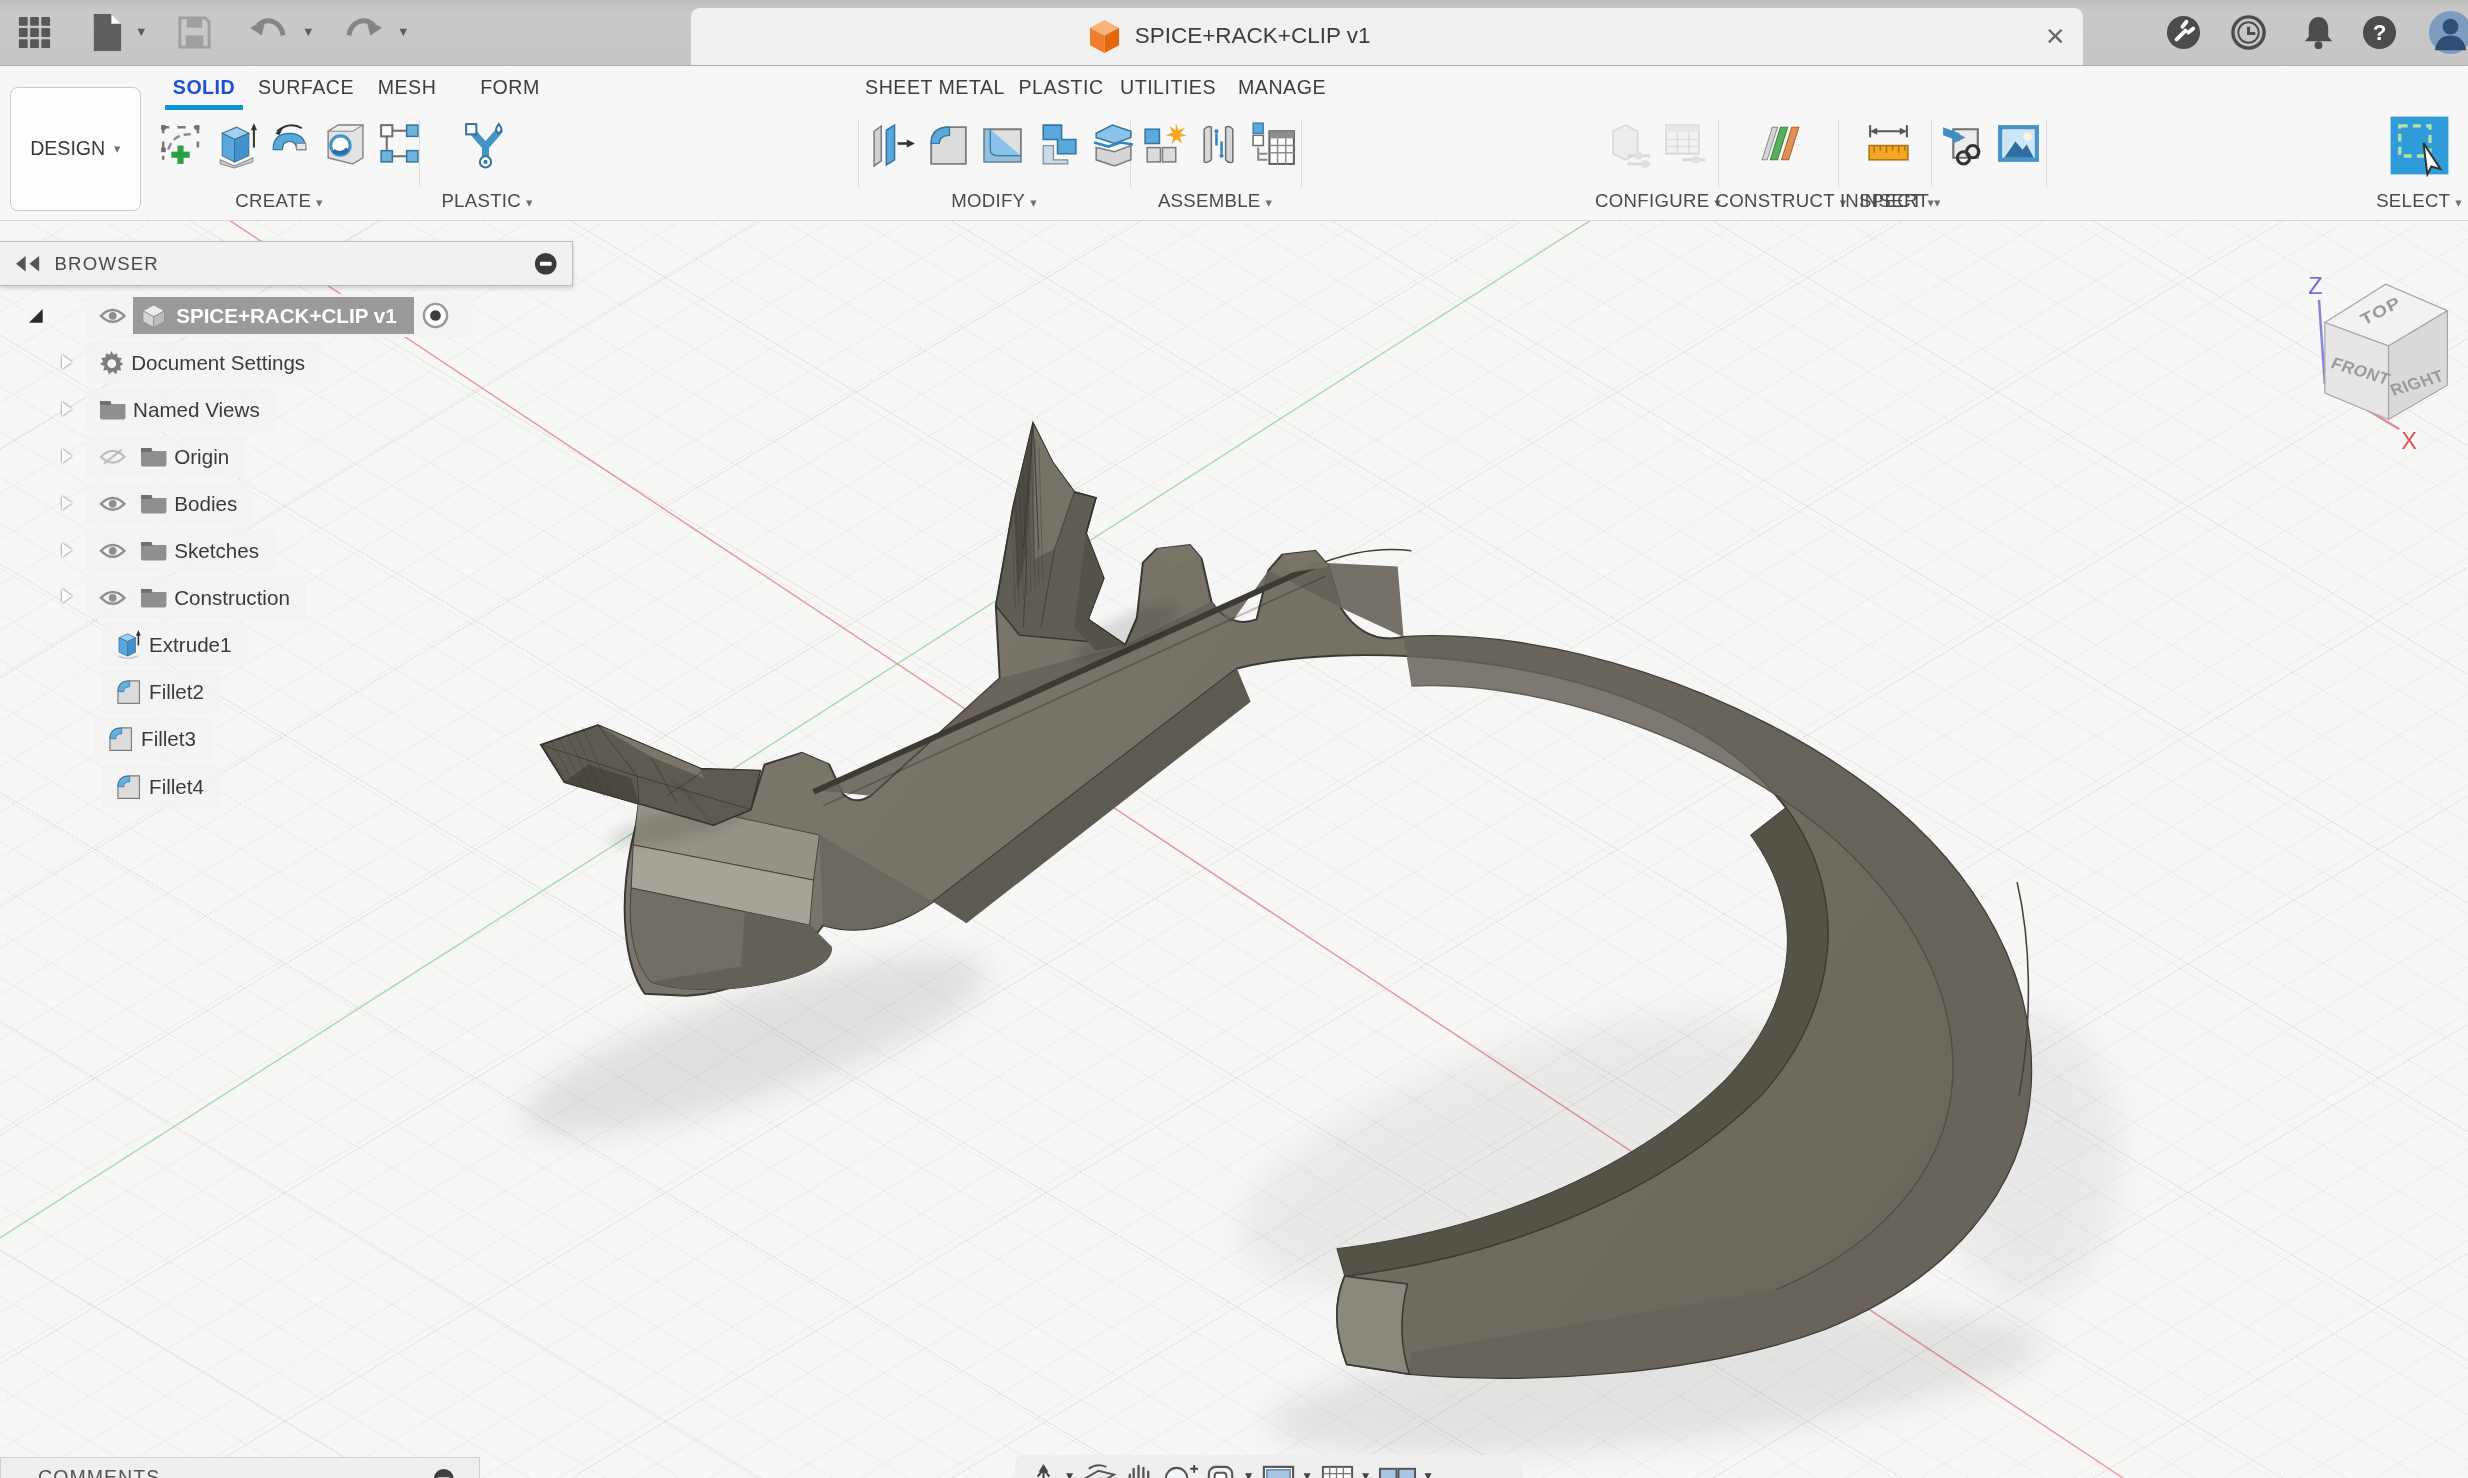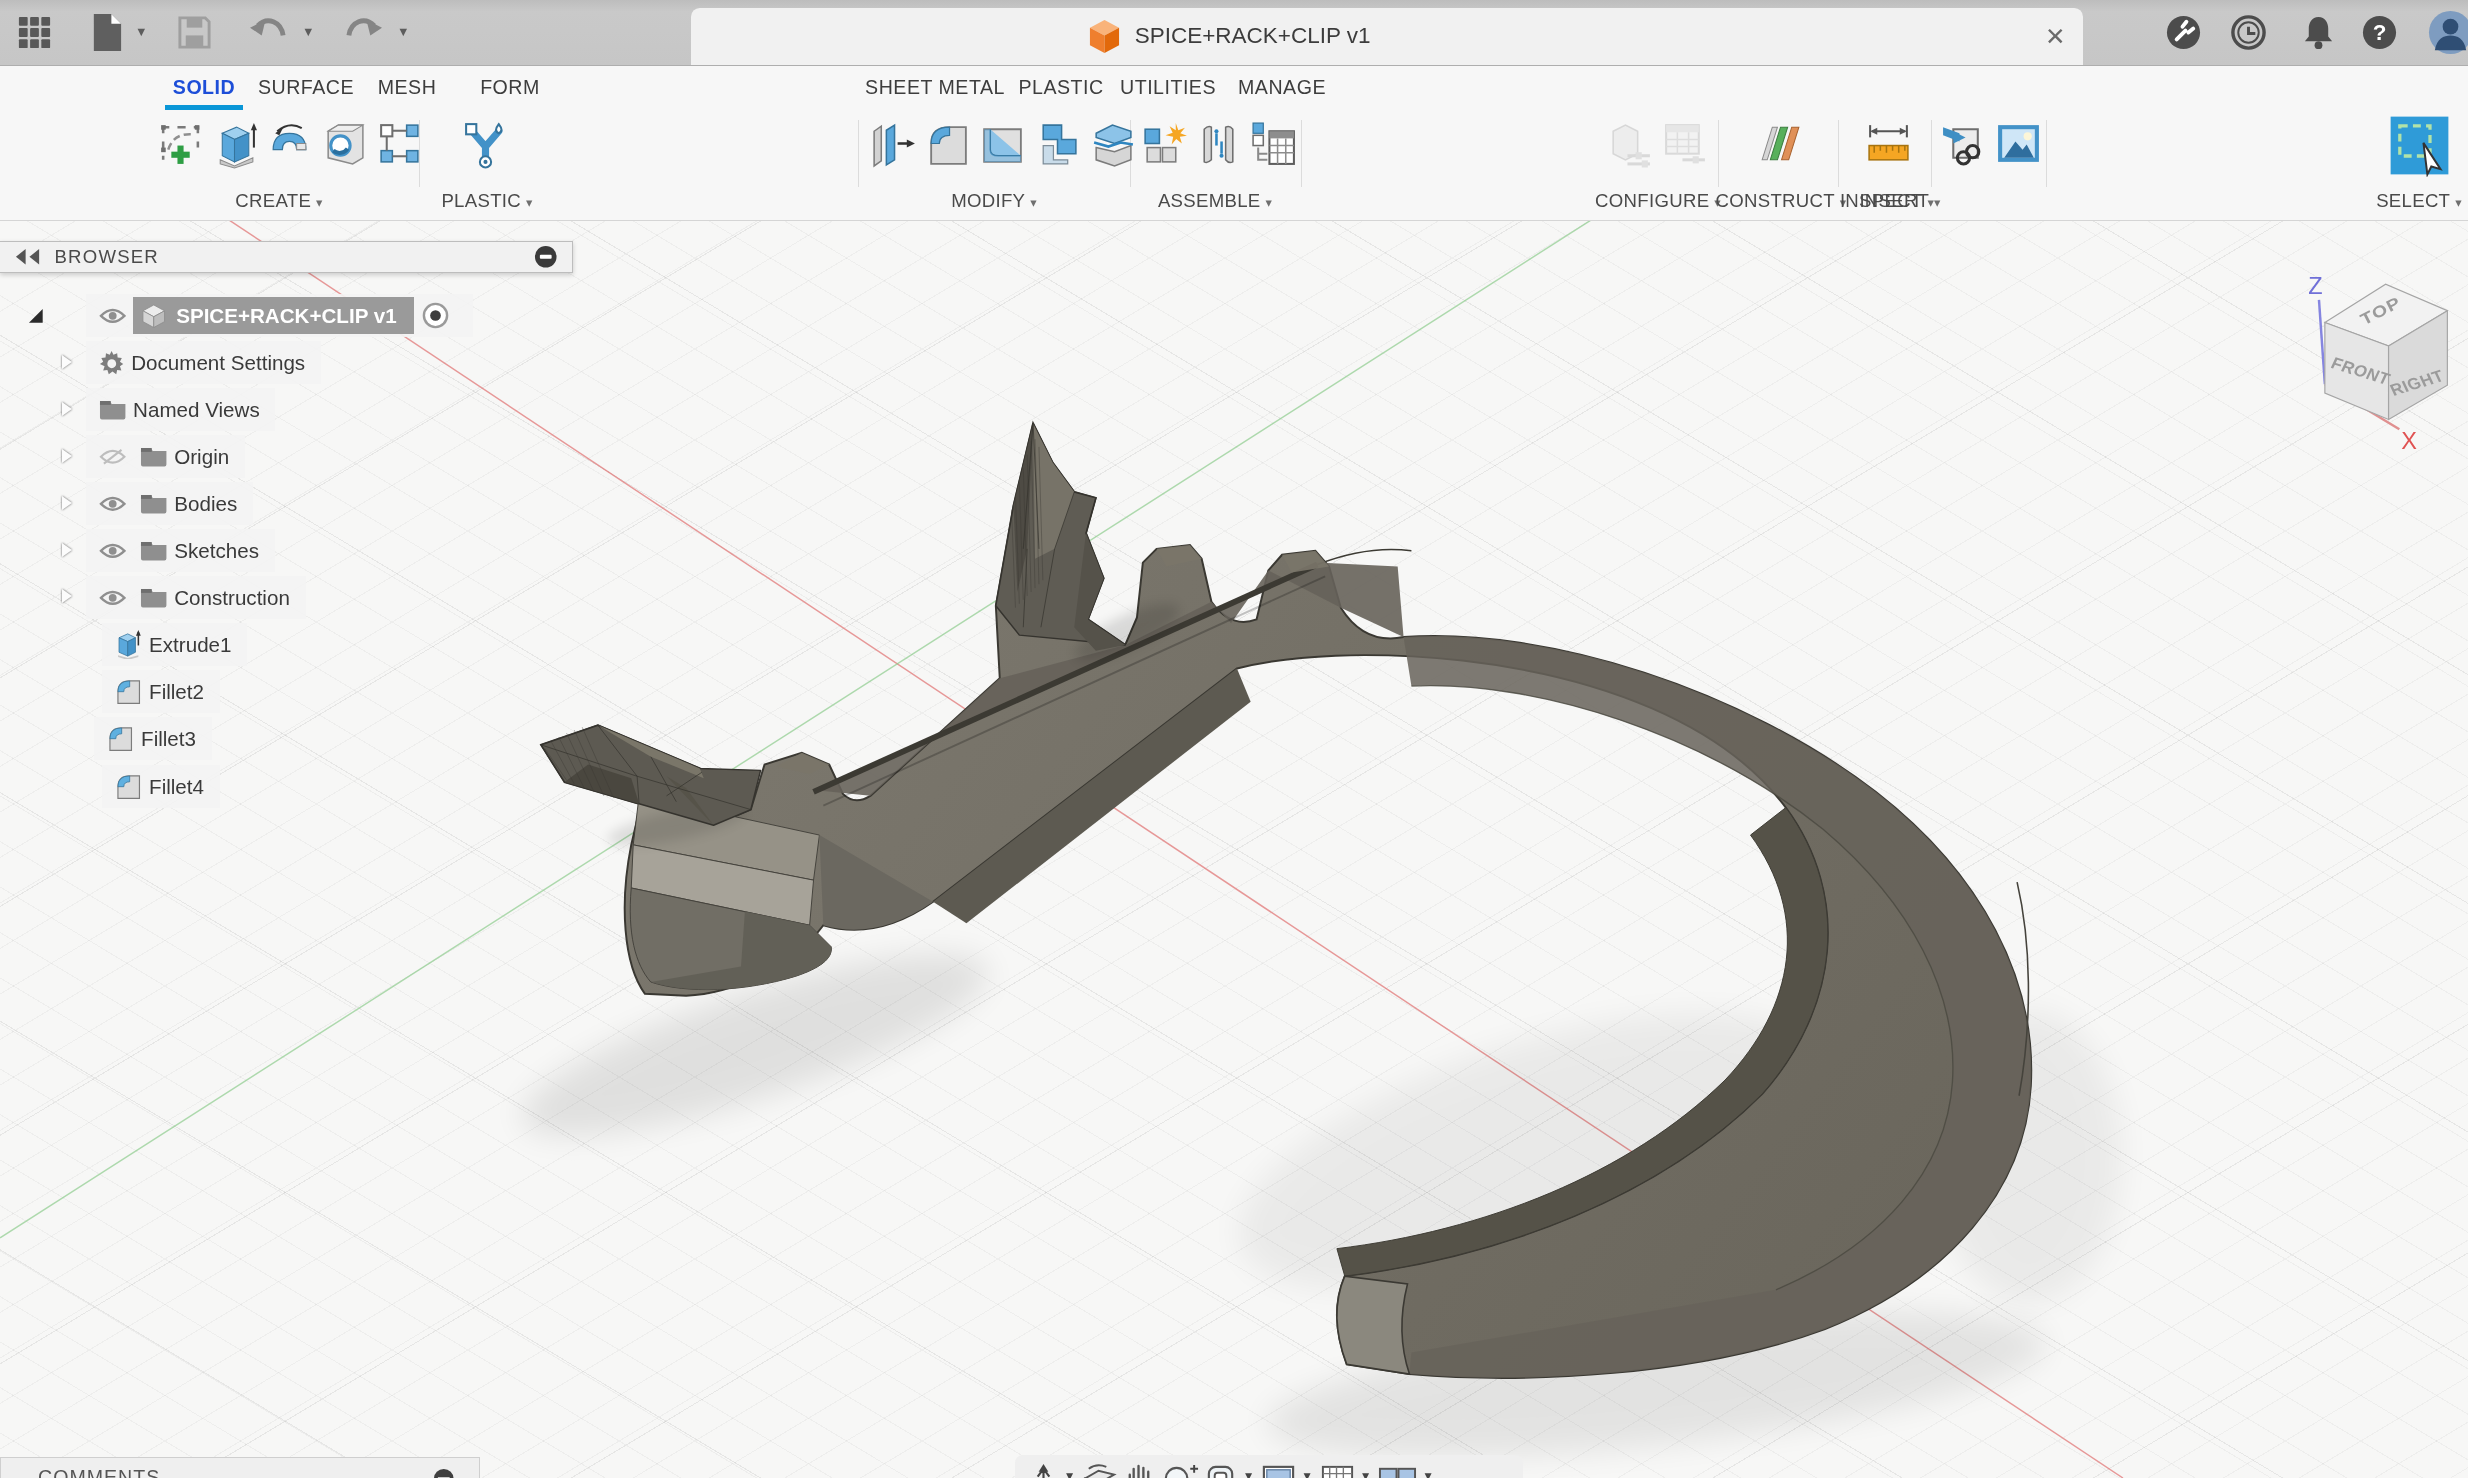--- a/index.html
+++ b/index.html
@@ -35,21 +35,21 @@
   #design-btn .caret-s{margin-left:8.8px;}
   
   #canvas{left:0;top:220px;width:2468px;height:1259px;background:#f7f7f6;z-index:0;
     background-image:
       repeating-linear-gradient(149deg,rgba(80,80,80,0.10) 0 1px,transparent 1px 196px),
       repeating-linear-gradient(31deg, rgba(80,80,80,0.10) 0 1px,transparent 1px 196px),
       repeating-linear-gradient(149deg,rgba(80,80,80,0.055) 0 1px,transparent 1px 39px),
       repeating-linear-gradient(31deg, rgba(80,80,80,0.055) 0 1px,transparent 1px 39px);}
   #scene{left:0;top:0;width:2468px;height:1478px;z-index:5;pointer-events:none;}
   
-  #browser-header{left:0;top:241px;width:573px;height:32px;background:#f1f1f1;border:1px solid #bdbdbd;
+  #browser-header{left:0;top:241px;width:573px;height:45px;background:#f1f1f1;border:1px solid #bdbdbd;
     border-left:none;box-sizing:border-box;display:flex;align-items:center;z-index:20;
     box-shadow:0 2px 4.9px rgba(0,0,0,.18);}
   #browser-header .bh-title{font-size:18.6px;color:#4a4a4a;letter-spacing:1.2px;margin-left:11.8px;}
   .tree-row{position:absolute;height:43px;display:inline-flex;align-items:center;z-index:20;
     background:rgba(243,243,243,0.92);padding:0 15.7px 0 5.9px;font-size:20.6px;color:#3a3a3a;white-space:nowrap;}
   .tri-closed{position:absolute;z-index:21;width:0;height:0;border-left:10.8px solid #fcfcfc;
     border-top:7.8px solid transparent;border-bottom:7.8px solid transparent;
     filter:drop-shadow(0 0 1px #555);}
   .selbox{background:#9a9a9a;color:#ffffff;font-weight:bold;display:inline-flex;align-items:center;
     height:37px;padding:0 17.6px 0 7.8px;}
@@ -291,20 +291,24 @@
     <polygon points="17,18 32,10 32,28 17,36" fill="#e2690b"></polygon>
   </svg>
   <span class="title">SPICE+RACK+CLIP v1</span>
   <span id="tab-close">✕</span>
 </div>
 <div id="new-tab" class="abs">
     <span>+</span>
   </div>
 
 <div id="ribbon" class="abs">
+  <div id="design-btn" class="abs">
+    <span>DESIGN</span>
+      <span class="caret-s">▾</span>
+  </div>
 
   <div class="rtab active" style="left:204px;">
       <span>SOLID</span>
     </div>
   <div class="rtab" style="left:306px;">
       <span>SURFACE</span>
     </div>
   <div class="rtab" style="left:407px;">
       <span>MESH</span>
     </div>

